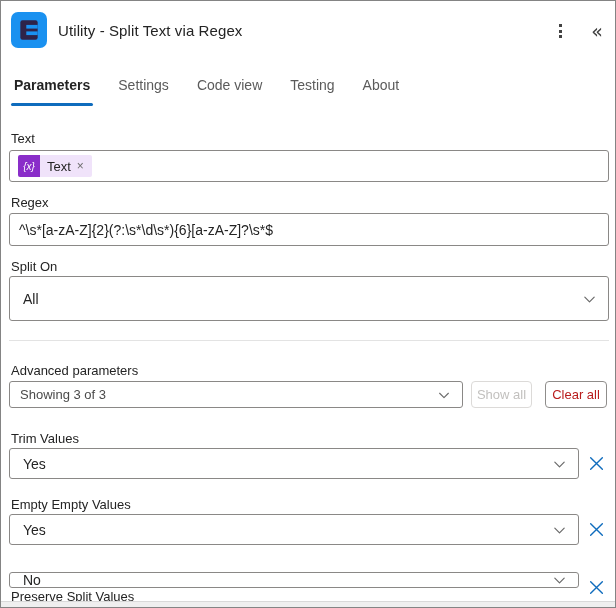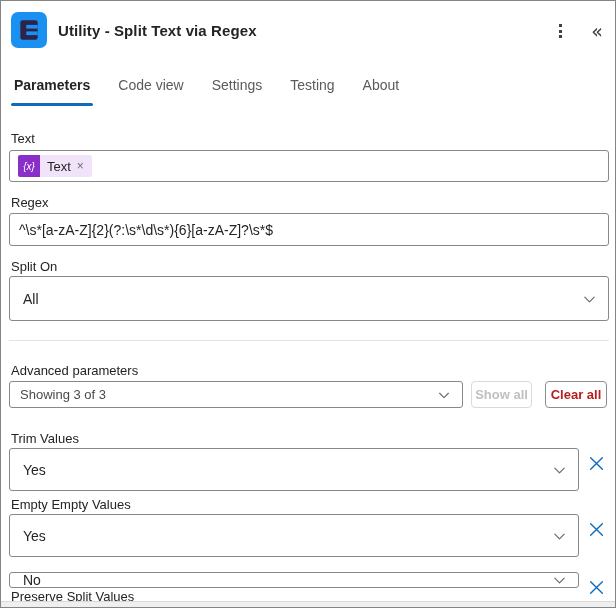--- a/index.html
+++ b/index.html
@@ -10,21 +10,21 @@
   }
 
   
   .app-icon {
     position: absolute; left: 10px; top: 11px; width: 36px; height: 36px;
     background: #1A91F0; border-radius: 7px;
     display: flex; align-items: center; justify-content: center;
   }
   .page-title {
     position: absolute; left: 57px; top: 21px;
-    font-size: 15px; font-weight: 700; color: #242424; letter-spacing: .1px;
+    font-size: 15px; font-weight: 400; color: #242424; letter-spacing: .1px;
   }
   .icon-btn {
     position: absolute; top: 16px; width: 28px; height: 28px;
     display: flex; align-items: center; justify-content: center;
     cursor: pointer; border-radius: 4px; background: transparent; border: none;
   }
   .more-btn { left: 545px; }
   .collapse-btn { left: 582px; }
   .dots { display: flex; flex-direction: column; gap: 2.5px; }
   .dots i { width: 3px; height: 3px; background: #424242; display: block; }
@@ -74,27 +74,26 @@
 
   .divider { position: absolute; left: 8px; top: 339px; width: 600px; height: 1px; background: #E3E3E3; }
 
   
   .adv-combo { top: 380px; width: 454px; height: 27px; }
   .adv-combo .select-value { font-size: 13px; color: #4A4A4A; padding-left: 10px; }
   .btn {
     position: absolute; top: 380px; height: 27px; font-size: 13px;
     background: #fff; border-radius: 4px; display: flex; align-items: center; justify-content: center;
     font-family: "Liberation Sans", sans-serif;
-    font-weight: bold;
   }
   .show-all { left: 470px; width: 61px; color: #C2C0BE; border: 1px solid #DCDAD8; cursor: default; }
   .clear-all { left: 544px; width: 62px; color: #b91c1c; border: 1px solid #8F8D8B; cursor: pointer; }
 
   
-  .param-select { width: 570px; height: 43px; }
+  .param-select { width: 570px; height: 31px; }
   .trim-select { top: 447px; }
   .remove-select { top: 513px; }
   .preserve-select { top: 571px; height: 16px; }
   .x-btn {
     position: absolute; left: 580px; width: 30px;
     display: flex; align-items: center; justify-content: center;
     background: transparent; border: none; cursor: pointer;
   }
   .x-trim { top: 447px; height: 31px; }
   .x-remove { top: 513px; height: 31px; }
@@ -124,22 +123,22 @@
         <i></i>
         <i></i>
       </span>
   </button>
   <button class="icon-btn collapse-btn">
     <span class="collapse-glyph">«</span>
   </button>
 
   <div class="tabs">
     <div class="tab active">Parameters</div>
+    <div class="tab">Settings</div>
     <div class="tab">Code view</div>
-    <div class="tab">Settings</div>
     <div class="tab">Testing</div>
     <div class="tab">About</div>
   </div>
 
   <div class="field-label" style="top:130px">Text</div>
   <div class="box text-input">
     <div class="token-pill">
       <span class="token-badge">{x}</span>
       <span class="token-body">
         <span class="token-name">Text</span>

